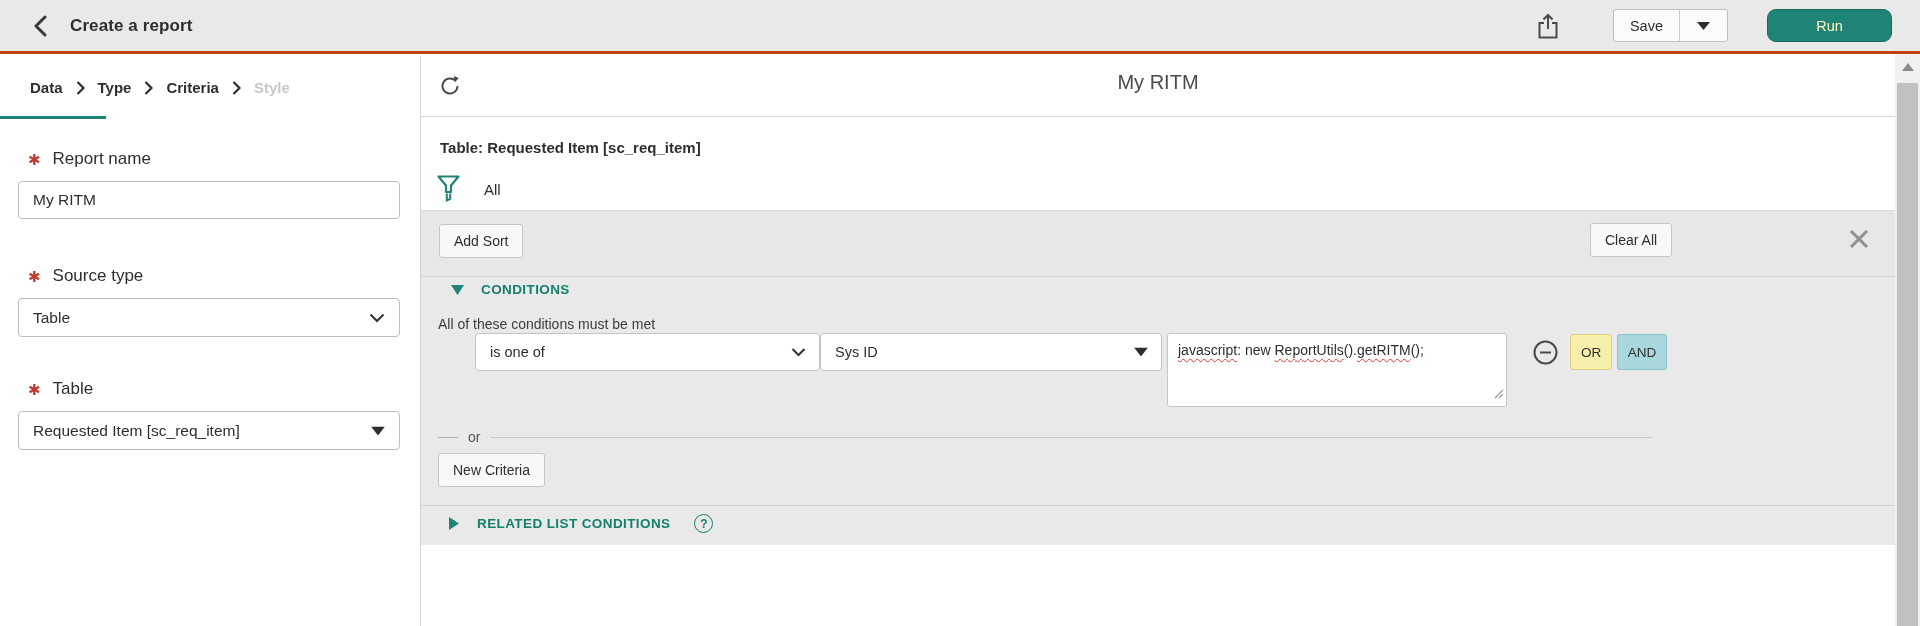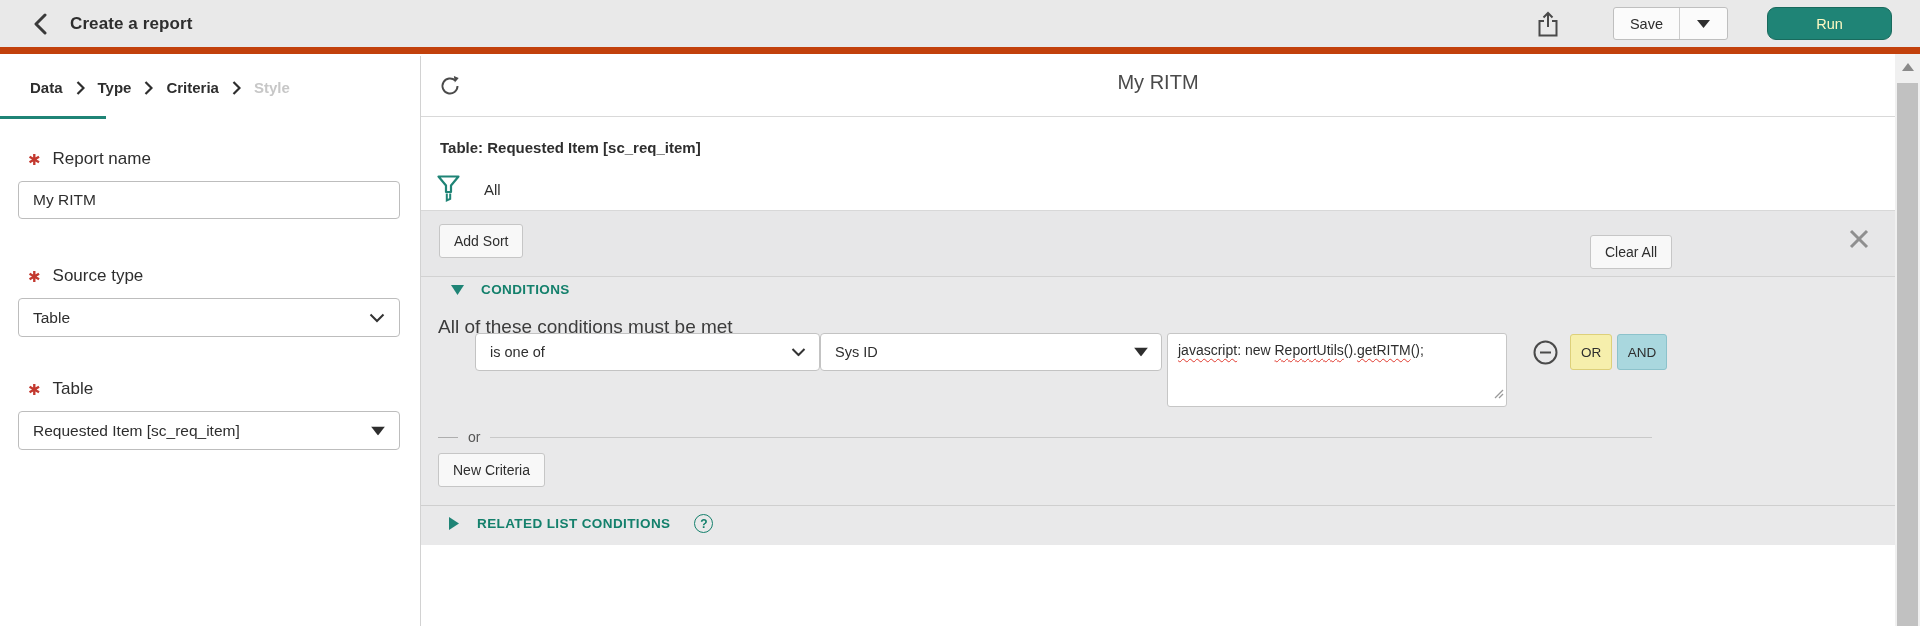--- a/index.html
+++ b/index.html
@@ -2,21 +2,21 @@
 <html><head>
 <meta charset="utf-8">
 <style>
   * { margin:0; padding:0; box-sizing:border-box; }
   html,body { background:#ffffff; }
   body { font-family:"Liberation Sans", sans-serif; color:#2e2e2e; }
   .app { position:relative; width:1920px; height:626px; background:#ffffff; overflow:hidden; }
 
   
   .topbar { position:absolute; left:0; top:0; width:1920px; height:54px;
-            background:#e9e9e9; border-bottom:7px solid #c2410c;
+            background:#e9e9e9; border-bottom:3px solid #c2410c;
             display:flex; align-items:center; padding:0 28px 0 28px; }
   .back-btn { width:26px; height:26px; display:flex; align-items:center; justify-content:center; cursor:pointer; }
   .topbar-title { margin-left:16px; font-size:17px; font-weight:700; color:#2e2e2e; letter-spacing:.1px; }
   .topbar-right { margin-left:auto; display:flex; align-items:center;gap:24px; }
   .share-btn { width:34px; height:34px; display:flex; align-items:center; justify-content:center; cursor:pointer; margin-right:24px; }
   .save-split { display:flex; height:33px; border:1px solid #bfbfbf; border-radius:3px; background:#fbfbfb; overflow:hidden; }
   .save-main { padding:0 16px; display:flex; align-items:center; font-size:14.5px; color:#2e2e2e; cursor:pointer; }
   .save-caret { width:48px; display:flex; align-items:center; justify-content:center; border-left:1px solid #cccccc; cursor:pointer; }
   .run-btn { margin-left:15px; width:125px; height:33px; border:1px solid #196a5d; border-radius:9px;
              background:#1f8476; color:#fef9c3; font-size:14.5px; display:flex; align-items:center; justify-content:center; cursor:pointer; }
@@ -50,28 +50,28 @@
   .table-caption { position:absolute; left:19px; top:85px; font-size:15px; font-weight:700; color:#2e2e2e; }
   .filter-row { position:absolute; left:16px; top:118px; height:34px; display:flex; align-items:center; }
   .filter-icon { display:flex; margin-right:24px; cursor:pointer; }
   .filter-all { font-size:15px; color:#2e2e2e; }
   .hr-1 { position:absolute; left:0; top:156px; width:100%; border-top:1px solid #d8d8d8; }
 
   .toolbar { position:absolute; left:0; top:157px; width:100%; height:66px; background:#e7e7e8; border-bottom:1px solid #d2d2d2; }
   .btn { display:inline-flex; align-items:center; justify-content:center; height:34px; padding:0 14px;
          background:#f8f8f8; border:1px solid #c6c6c6; border-radius:3px; font-size:14px; color:#2e2e2e; cursor:pointer; }
   .add-sort { position:absolute; left:18px; top:13px; }
-  .clear-all { position:absolute; left:1169px; top:12px;margin-top:12px; }
+  .clear-all { position:absolute; left:1169px; top:12px; }
   .close-x { position:absolute; left:1423px; top:13px; width:30px; height:30px; display:flex; align-items:center; justify-content:center; cursor:pointer; }
 
   .cond-panel { position:absolute; left:0; top:223px; width:100%; height:268px; background:#e9e9ea; }
   .cond-header { position:absolute; left:30px; top:5px; display:flex; align-items:center; cursor:pointer; }
   .cond-header .tri { display:flex; margin-right:17px; }
   .section-label { font-size:13.5px; font-weight:700; color:#14806c; letter-spacing:.4px; }
-  .cond-intro { position:absolute; left:17px; top:39px; font-size:19px; color:#3c3c3c; }
+  .cond-intro { position:absolute; left:17px; top:39px; font-size:14px; color:#3c3c3c; }
 
   .cond-row { position:absolute; left:46px; top:56px; display:flex; align-items:flex-start; }
   .cond-select { position:relative; height:38px; background:#ffffff; border:1px solid #c3c3c3; border-radius:4px;
                  display:flex; align-items:center; padding:0 30px 0 14px; font-size:14.5px; color:#2e2e2e; cursor:pointer; }
   .cond-select .caret { position:absolute; right:13px; top:50%; transform:translateY(-50%); display:flex; }
   .sel-field { width:342px; }
   .sel-oper { width:345px; margin-left:8px; }
   .cond-textarea { position:relative; width:340px; height:74px; margin-left:5px; background:#ffffff; border:1px solid #c6c6c6;
                    border-radius:3px; padding:7px 10px; font-size:14px; color:#2e2e2e; line-height:1.35; overflow:hidden; cursor:text; }
   .squiggle { text-decoration:underline; text-decoration-style:wavy; text-decoration-color:#e03b30; text-decoration-thickness:1px; text-underline-offset:3px; }

